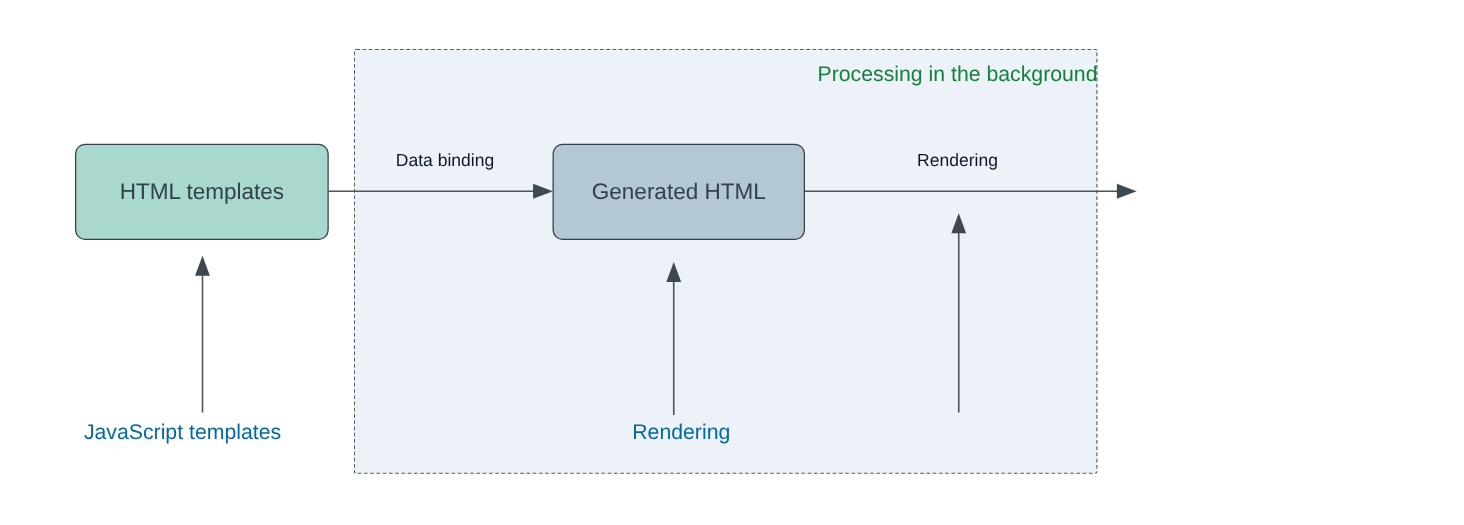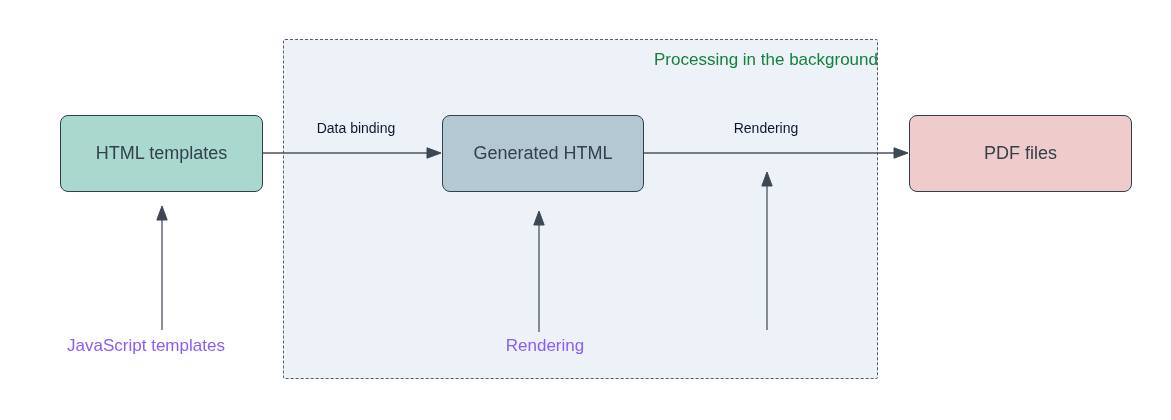--- a/index.html
+++ b/index.html
@@ -66,21 +66,21 @@
     color: #0f172a;
     white-space: nowrap;
   }
   .edge-label-data-binding { left: 356px; }
   .edge-label-rendering   { left: 766px; }
   .annotation {
     position: absolute;
     top: 336px;
     transform: translateX(-50%);
     font-size: 17px;
-    color: #8b5cf6;
+    color: #0369a1;
     white-space: nowrap;
   }
   .annotation-js-templates { left: 146px; }
   .annotation-js           { left: 545px; }
   .annotation-js-execution { left: 770px; }
   .arrow-layer {
     position: absolute;
     left: 0; top: 0;
     width: 1171px;
     height: 420px;
@@ -121,23 +121,20 @@
   </svg>
 
   <div class="node node-generated-html" style="background-color: rgb(179, 200, 211);">
     <span data-bind="diagram.nodes.1.label">Generated HTML</span>
   </div>
 
   <div class="node node-html-templates" style="background-color: rgb(168, 216, 206);">
     <span data-bind="diagram.nodes.0.label">HTML templates</span>
   </div>
 
-  <div class="node node-pdf-files" style="background-color: rgb(240, 203, 203);">
-    <span data-bind="diagram.nodes.2.label">PDF files</span>
-  </div>
 
   <div class="edge-label edge-label-data-binding" data-bind="diagram.edges.0.label">Data binding</div>
   <div class="edge-label edge-label-rendering" data-bind="diagram.edges.1.label">Rendering</div>
 
   <div class="annotation annotation-js-templates" data-bind="diagram.annotations.0.label">JavaScript templates</div>
   <div class="annotation annotation-js" data-bind="diagram.annotations.1.label">Rendering</div>
 
 </div>
 
 </body></html>

